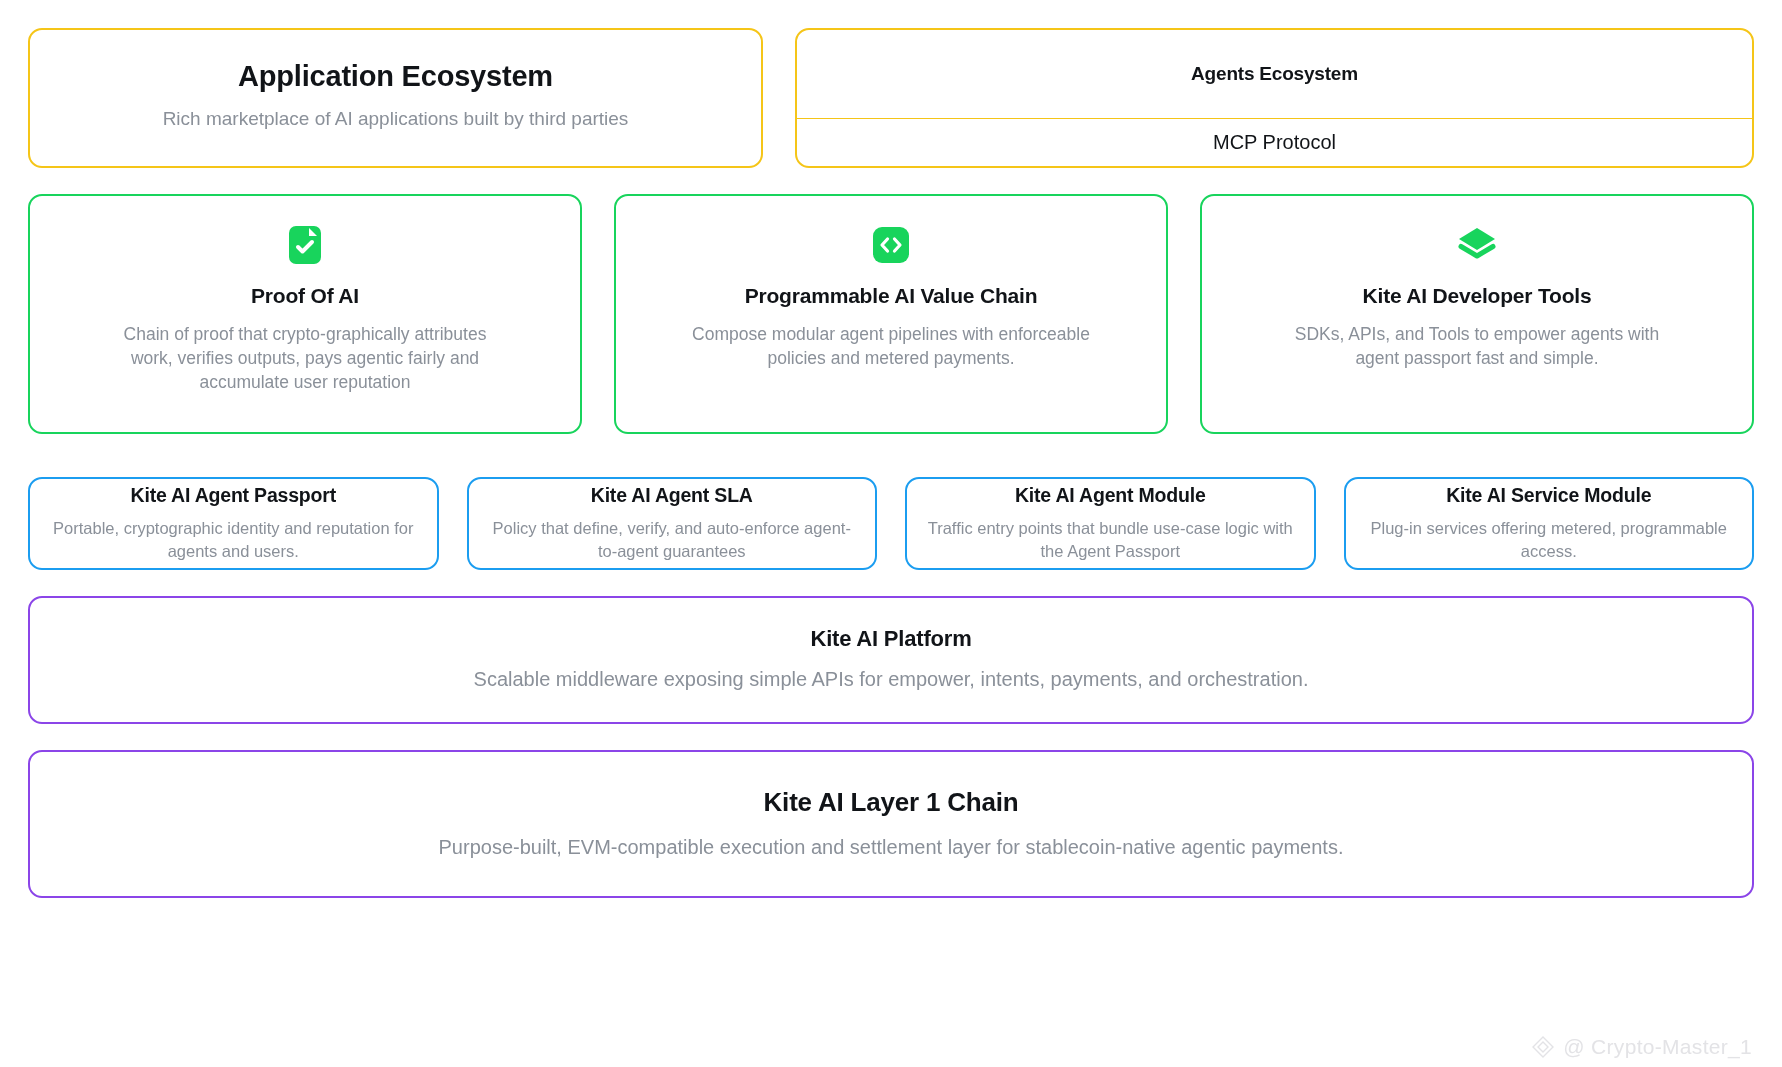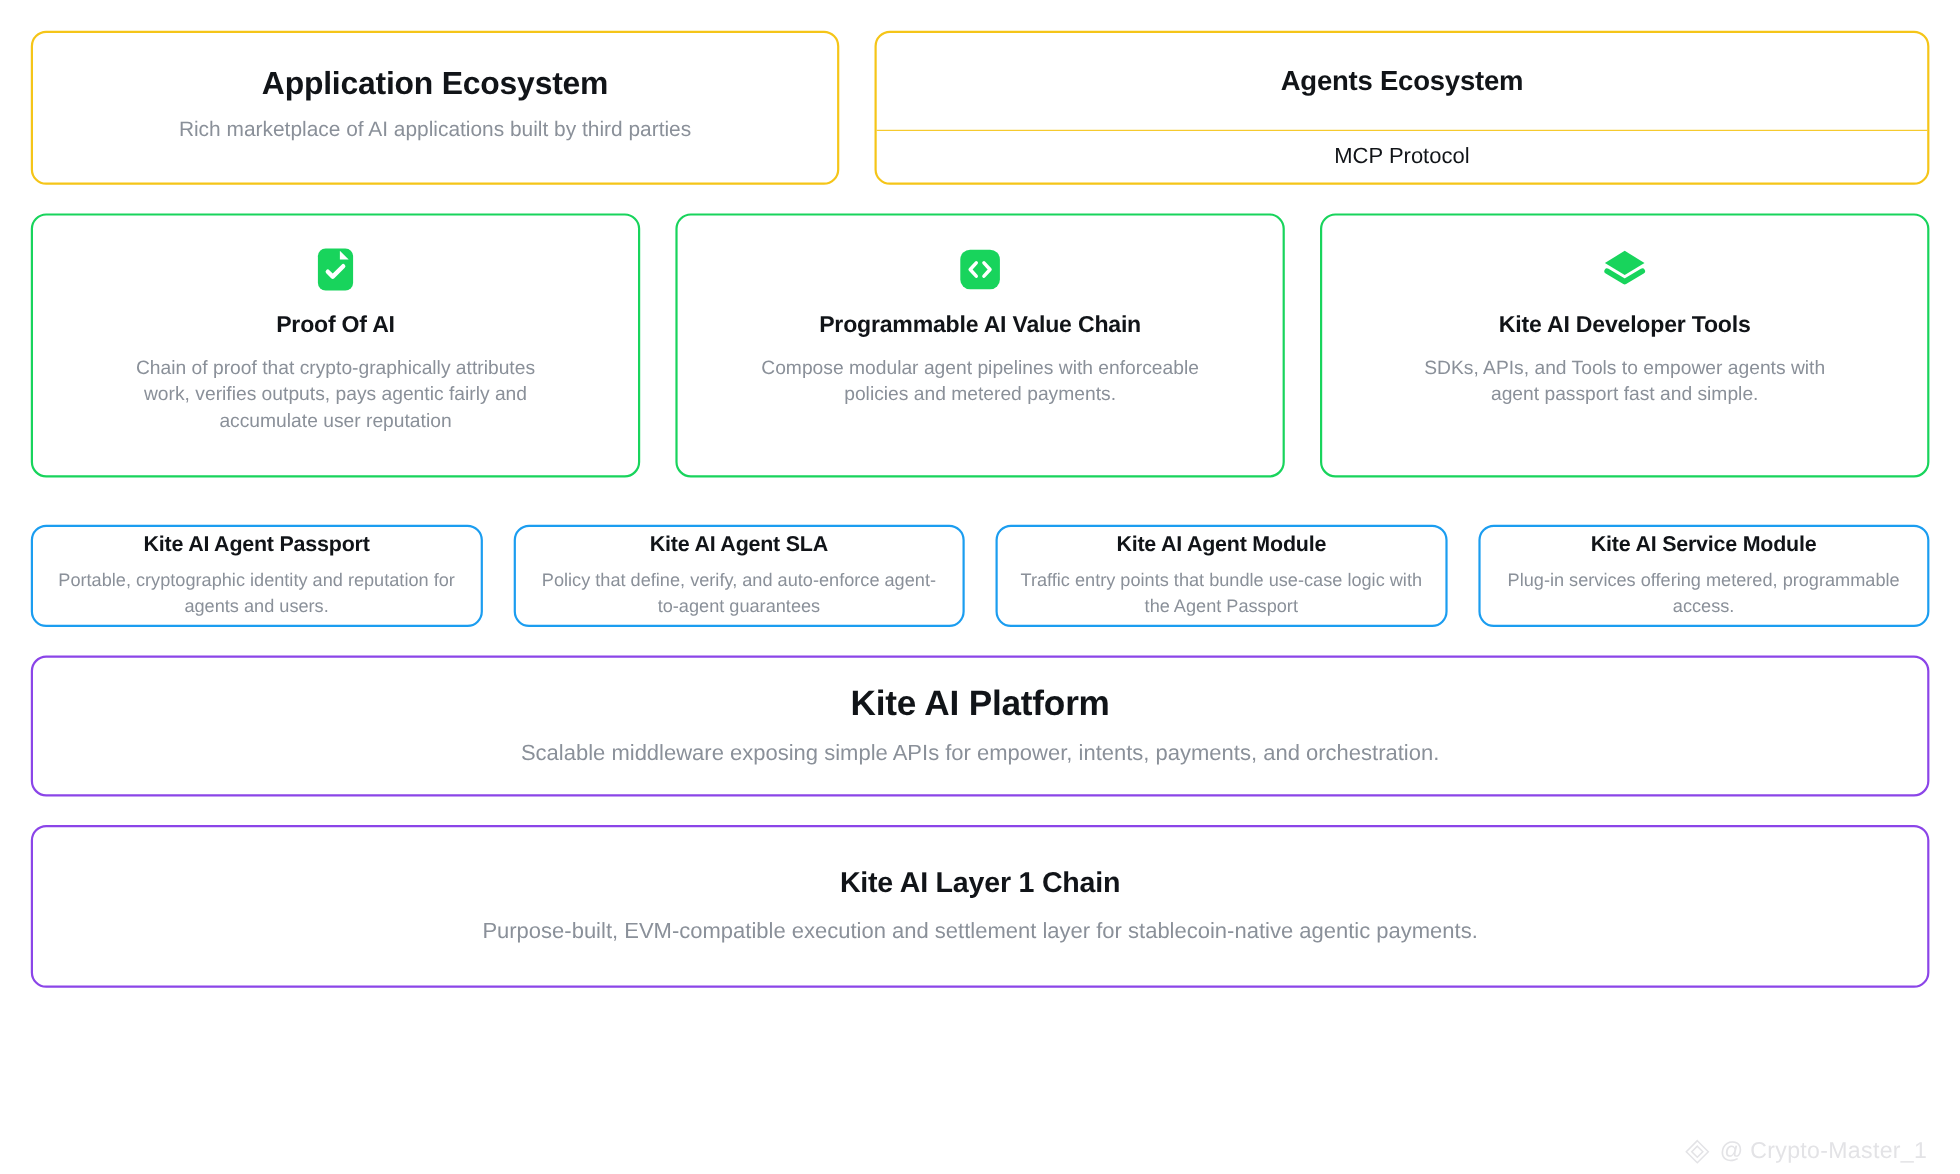--- a/index.html
+++ b/index.html
@@ -66,21 +66,21 @@
     padding: 0;
     justify-content: flex-start;
   }
   .eco-agents-top {
     flex: 1 1 auto;
     width: 100%;
     display: flex;
     align-items: center;
     justify-content: center;
   }
-  .eco-agents-top .title { font-size: 25px; }
+  .eco-agents-top .title { font-size: 19px; }
   .eco-agents-divider {
     width: 100%;
     height: 1px;
     background: #f5c518;
     flex: 0 0 1px;
   }
   .eco-agents-bottom {
     flex: 0 0 47px;
     width: 100%;
     display: flex;
@@ -147,21 +147,21 @@
   .blue-card .desc  { font-size: 16.5px; }
 
   
   .purple-card {
     border: 2px solid #8b45e8;
     margin-top: 26px;
     flex: 0 0 auto;
     justify-content: center;
   }
   .purple-platform { height: 128px; }
-  .purple-platform .title { font-size: 32px; margin-bottom: 14px; }
+  .purple-platform .title { font-size: 22px; margin-bottom: 14px; }
   .purple-platform .desc  { font-size: 20px; }
 
   .purple-chain { height: 148px; }
   .purple-chain .title { font-size: 26px; margin-bottom: 16px; }
   .purple-chain .desc  { font-size: 20px; }
 
   
   .watermark {
     position: absolute;
     right: 30px;

